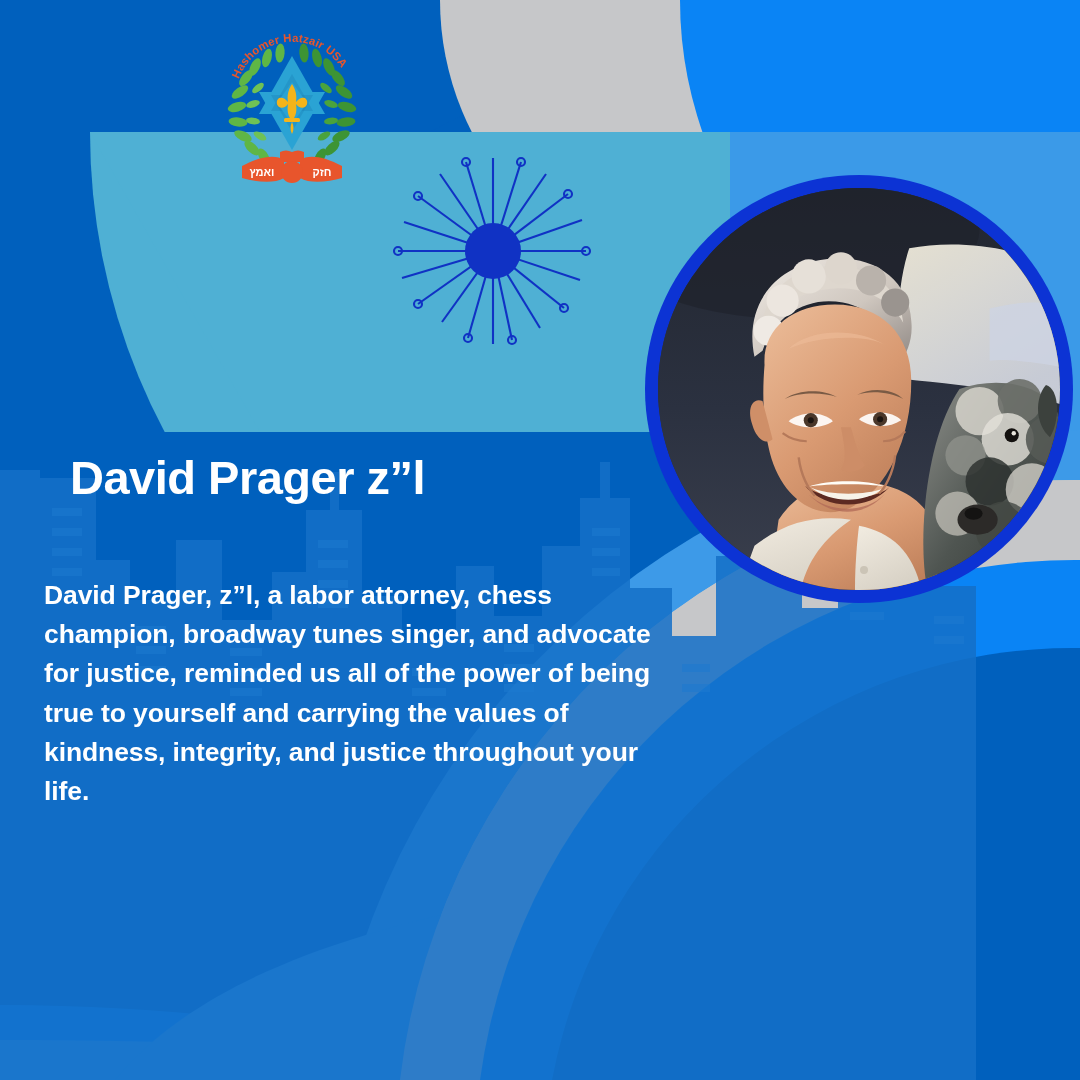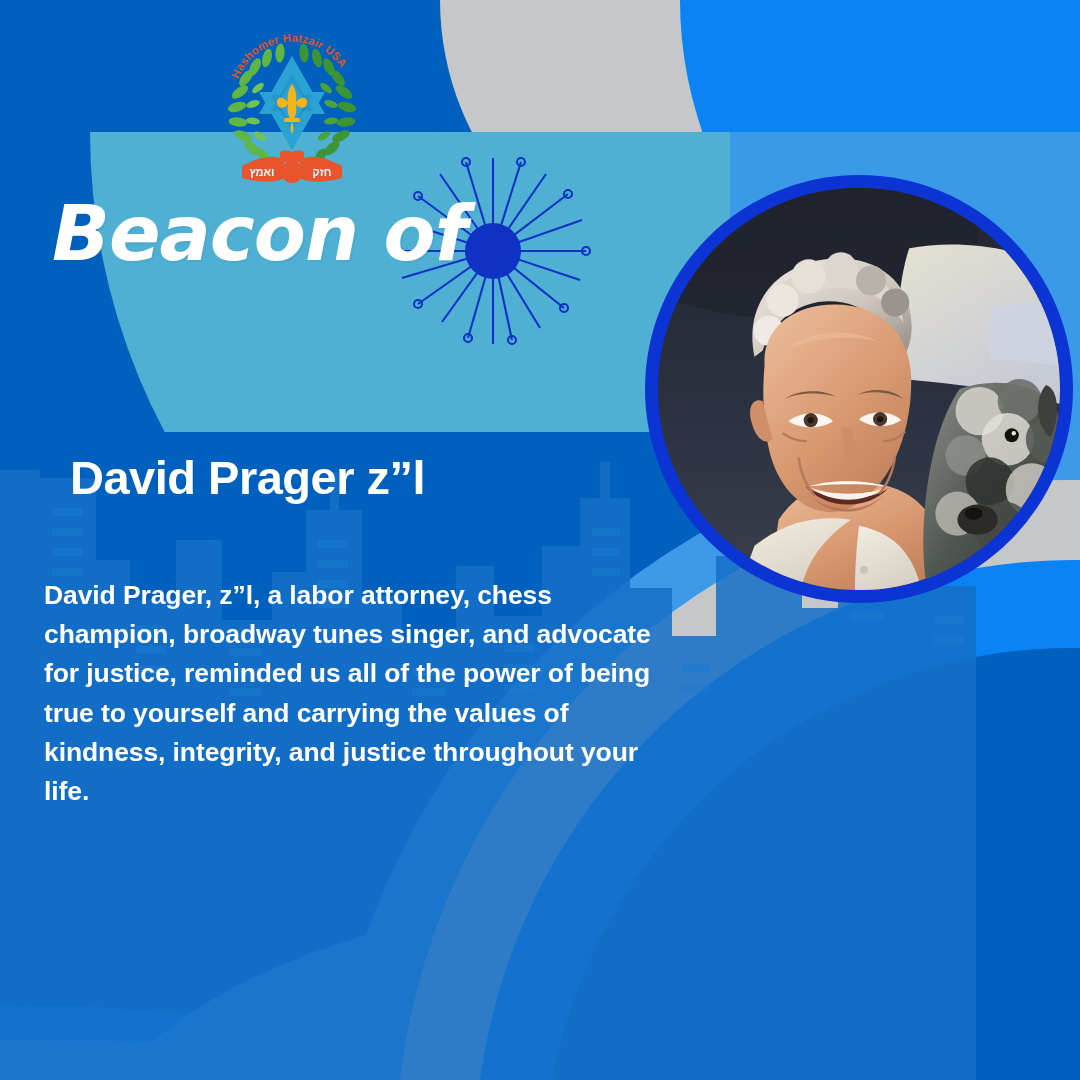--- a/index.html
+++ b/index.html
@@ -531,21 +531,20 @@
 
           <path d="M386 196 C 400 200 400 232 390 248 C 376 236 374 210 386 196 Z" fill="#3c413d"></path>
         </g>
       </svg>
     </div>
   </div>
 
   <div id="content">
 
     <div id="title">
-      <span class="l1">Beacon of</span>
     </div>
 
     <div id="subject">David Prager z”l</div>
 
     <div class="para" id="para1">David Prager, z”l, a labor attorney, chess champion, broadway tunes singer, and advocate for justice, reminded us all of the power of being true to yourself and carrying the values of kindness, integrity, and justice throughout your life.</div>
 
   </div>
 </div>
 
 </body></html>

